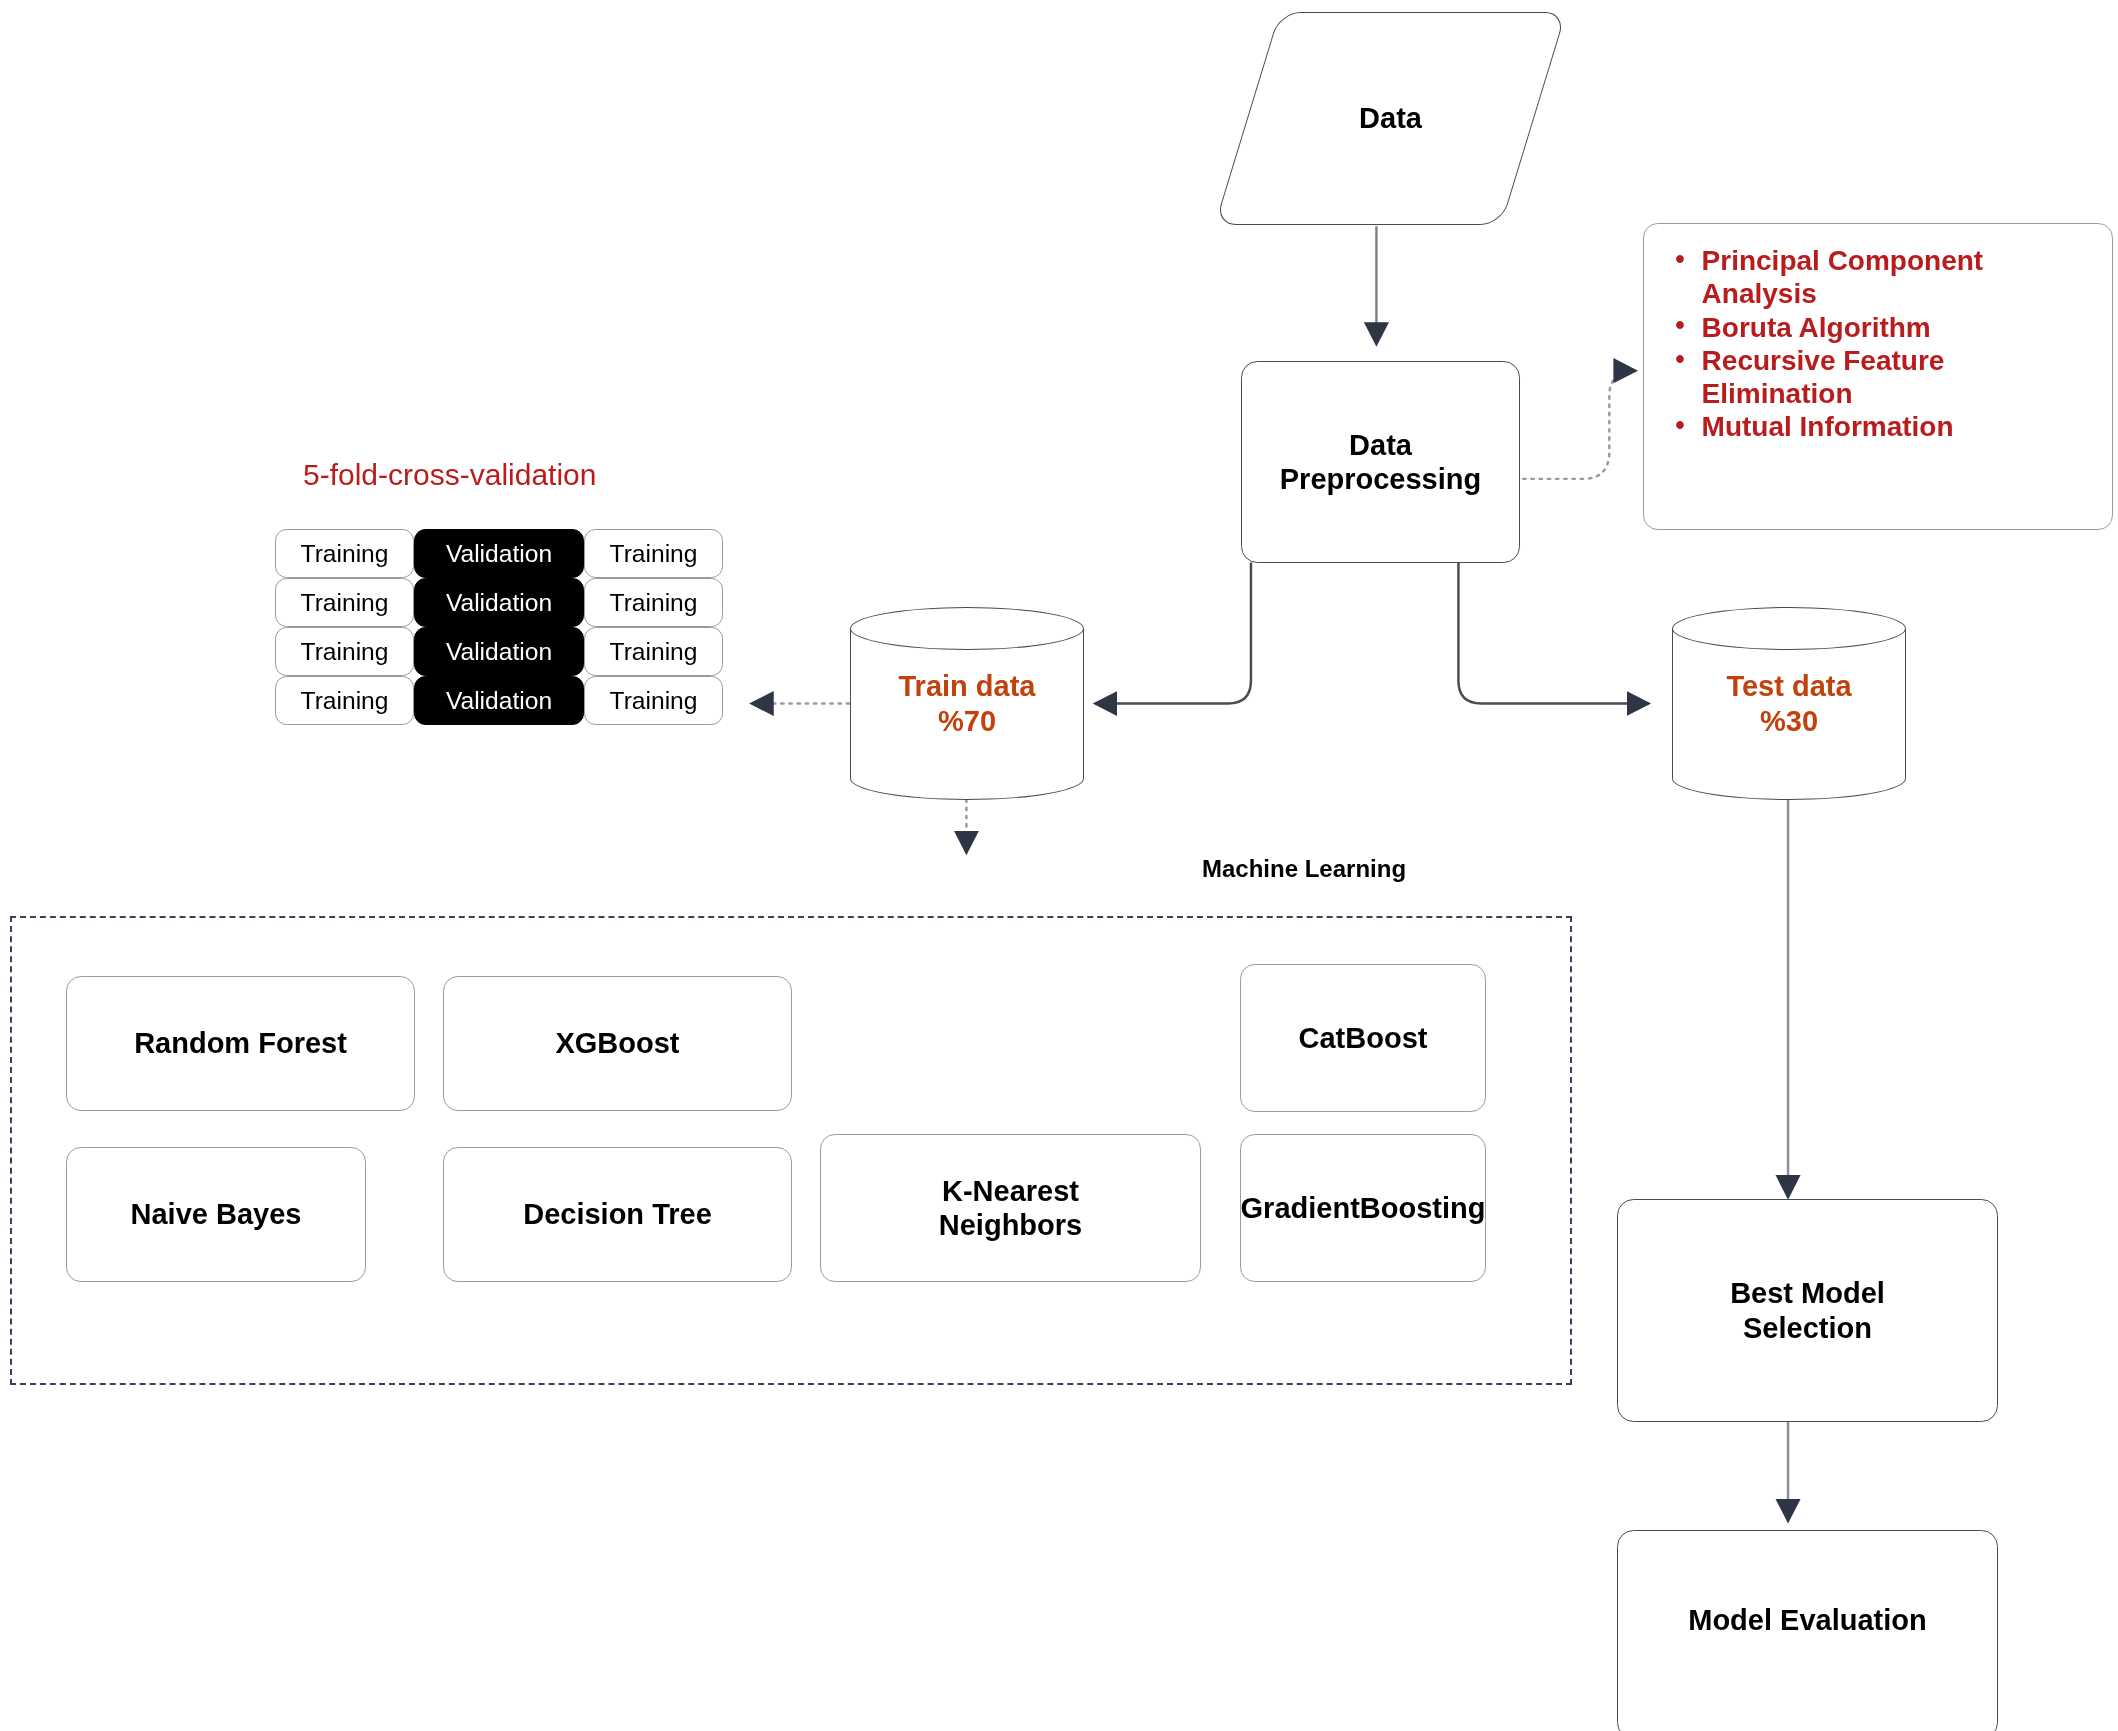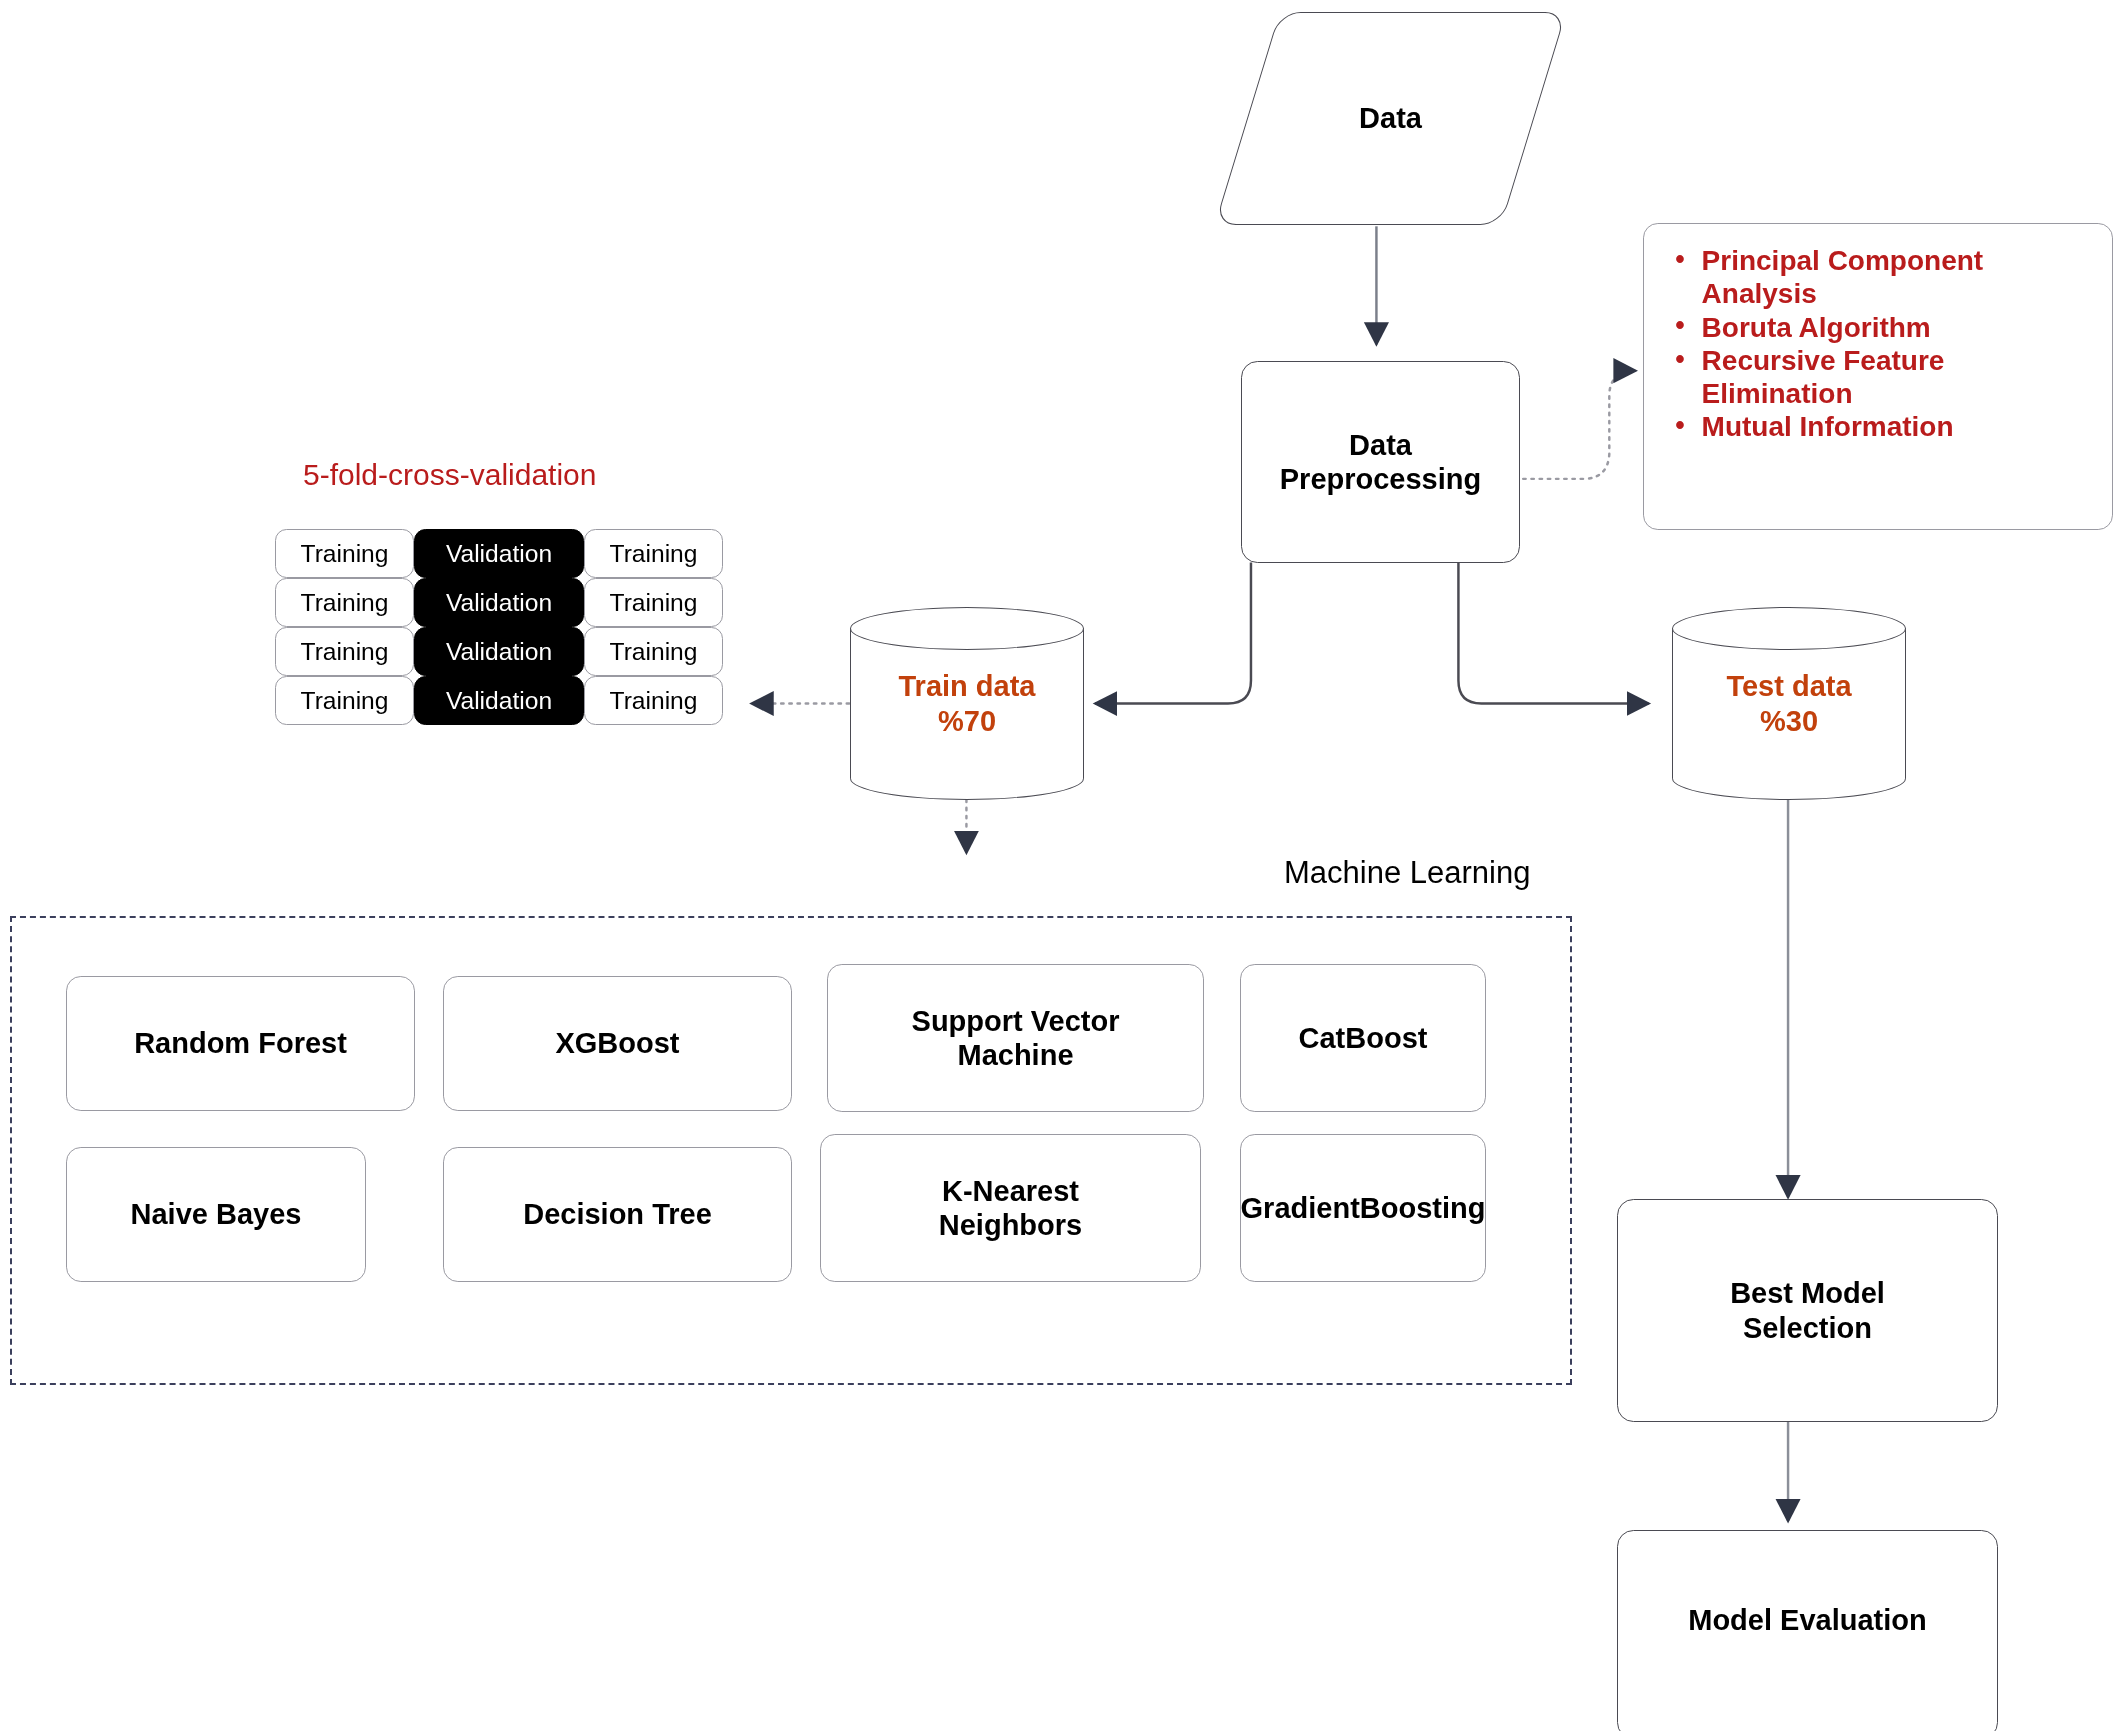--- a/index.html
+++ b/index.html
@@ -41,21 +41,21 @@
   #cv-grid{position:absolute;left:275px;top:529px;}
   .cv-row{display:flex;}
   .cv-cell{box-sizing:border-box;height:49px;display:flex;align-items:center;justify-content:center;
         font-size:24.6px;font-weight:normal;border-radius:11.5px;border:1.6px solid #9a9aa2;background:#fff;color:#000;}
   .cv-cell.train{width:139px;}
   .cv-cell.valid{width:170px;background:#000;color:#fff;border-color:#000;}
 
   
   #ml-box{position:absolute;left:9.8px;top:916px;width:1562px;height:469px;
         border:2.5px dashed #3b3f5c;box-sizing:border-box;background:transparent;}
-  #ml-title{position:absolute;left:1284px;top:855px;font-size:31px;font-weight:normal;color:#000;}
+  #ml-title{position:absolute;left:1202px;top:855px;font-size:24px;font-weight:bold;color:#000;}
   .ml-node{font-size:29px;border:1.6px solid #9a9aa2;border-radius:14.8px;}
 
   
   .proc{font-size:29px;border:1.6px solid #4a4a52;border-radius:16.4px;}
 
   svg.edges{position:absolute;left:0;top:0;width:2119px;height:1731px;pointer-events:none;}
 </style>
 </head>
 <body>
 
@@ -157,24 +157,20 @@
 
   <div id="ml-title">Machine Learning</div>
   <div id="ml-box"></div>
 
   <div class="node ml-node" style="left:66px;top:976px;width:349px;height:135px;flex-direction:column;">
     <span>Random Forest</span>
   </div>
   <div class="node ml-node" style="left:443px;top:976px;width:349px;height:135px;flex-direction:column;">
     <span>XGBoost</span>
   </div>
-  <div class="node ml-node" style="left:827px;top:964px;width:377px;height:148px;flex-direction:column;">
-    <span>Support Vector</span>
-    <span>Machine</span>
-  </div>
   <div class="node ml-node" style="left:1240px;top:964px;width:246px;height:148px;flex-direction:column;">
     <span>CatBoost</span>
   </div>
 
   <div class="node ml-node" style="left:66px;top:1147px;width:300px;height:135px;flex-direction:column;">
     <span>Naive Bayes</span>
   </div>
   <div class="node ml-node" style="left:443px;top:1147px;width:349px;height:135px;flex-direction:column;">
     <span>Decision Tree</span>
   </div>

